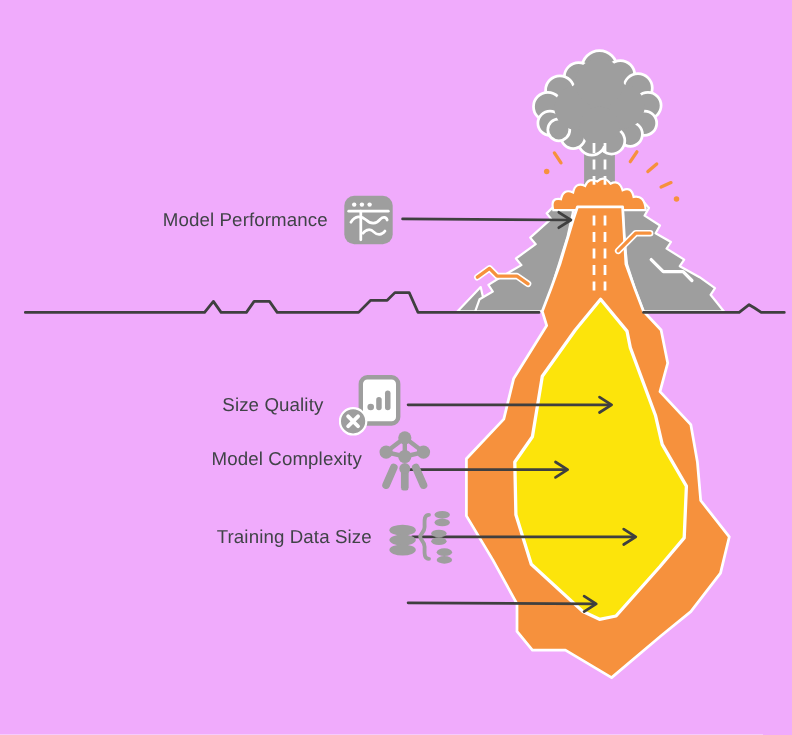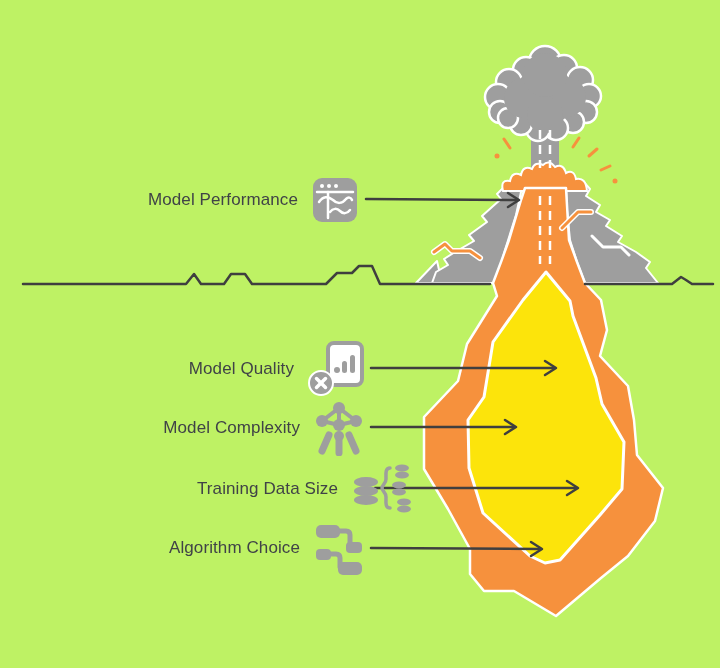--- a/index.html
+++ b/index.html
@@ -1,17 +1,17 @@
 <!DOCTYPE html>
 <html><head>
 <meta charset="utf-8">
 <style>
   html,body{margin:0;padding:0;background:#ffffff;}
   .stage{
-    position:relative;width:720px;height:668px;background:#bef264;overflow:hidden;
+    position:relative;width:720px;height:668px;background:#f0abfc;overflow:hidden;
     font-family:"Liberation Sans", sans-serif;
   }
   .scene{position:absolute;left:0;top:0;width:720px;height:668px;}
   .label-row{
     position:absolute;left:0;height:58px;display:flex;align-items:center;
     justify-content:flex-end;gap:14px;
   }
   .label-text{
     font-size:17px;font-weight:500;color:#404347;letter-spacing:.1px;white-space:nowrap;
   }
@@ -133,39 +133,39 @@
           <line x1="5" y1="18" x2="41" y2="18"></line>
           <line x1="16" y1="18" x2="16" y2="44"></line>
           <path d="M7,28 C11,22 16,22 21,26 C25,30 30,30 34,25 C36,23 39,23 40,26"></path>
           <path d="M18,38 C21,34 25,34 28,37 C31,40 35,40 38,36"></path>
         </g>
       </svg>
     </span>
   </div>
 
   <div class="label-row" style="top:340px;width:366px;">
-    <span class="label-text">Model Quality</span>
+    <span class="label-text">Size Quality</span>
     <span class="icon">
       <svg width="58" height="56" viewBox="0 0 58 56">
         <rect x="20" y="2" width="34" height="42" rx="6" fill="#ffffff" stroke="#9E9E9E" stroke-width="4"></rect>
         <g fill="#9E9E9E">
           <circle cx="29" cy="29" r="3"></circle>
           <rect x="34" y="20" width="5" height="12" rx="2.5"></rect>
           <rect x="42" y="14" width="5" height="18" rx="2.5"></rect>
         </g>
         <circle cx="13" cy="42" r="12" fill="#9E9E9E" stroke="#ffffff" stroke-width="2"></circle>
         <g stroke="#ffffff" stroke-width="3.5" stroke-linecap="round">
           <line x1="8.5" y1="37.5" x2="17.5" y2="46.5"></line>
             <line x1="17.5" y1="37.5" x2="8.5" y2="46.5"></line>
         </g>
       </svg>
     </span>
   </div>
 
-  <div class="label-row" style="top:399px;width:364px;">
+  <div class="label-row" style="top:389px;width:364px;padding-left:29px;">
     <span class="label-text">Model Complexity</span>
     <span class="icon">
       <svg width="50" height="56" viewBox="0 0 50 56">
         <g stroke="#9E9E9E" stroke-width="4" stroke-linecap="round">
           <line x1="25" y1="8" x2="8" y2="21"></line>
             <line x1="25" y1="8" x2="42" y2="21"></line>
           <line x1="25" y1="8" x2="25" y2="25"></line>
             <line x1="8" y1="21" x2="25" y2="25"></line>
           <line x1="42" y1="21" x2="25" y2="25"></line>
         </g>
@@ -200,31 +200,14 @@
             <ellipse cx="50" cy="15" rx="7" ry="3.5"></ellipse>
           <ellipse cx="47" cy="25" rx="7" ry="3.5"></ellipse>
             <ellipse cx="47" cy="32" rx="7" ry="3.5"></ellipse>
           <ellipse cx="52" cy="42" rx="7" ry="3.5"></ellipse>
             <ellipse cx="52" cy="49" rx="7" ry="3.5"></ellipse>
         </g>
       </svg>
     </span>
   </div>
 
-  <div class="label-row" style="top:519px;width:366px;">
-    <span class="label-text">Algorithm Choice</span>
-    <span class="icon">
-      <svg width="52" height="56" viewBox="0 0 52 56">
-        <g fill="none" stroke="#9E9E9E" stroke-width="5" stroke-linecap="round" stroke-linejoin="round">
-          <path d="M24,11 H32 Q36,11 36,15 V24"></path>
-          <path d="M15,34 H22 Q26,34 26,38 V47"></path>
-        </g>
-        <g fill="#9E9E9E">
-          <rect x="2" y="5" width="24" height="13" rx="5"></rect>
-          <rect x="32" y="22" width="16" height="11" rx="4"></rect>
-          <rect x="2" y="29" width="15" height="11" rx="4"></rect>
-          <rect x="24" y="42" width="24" height="13" rx="5"></rect>
-        </g>
-      </svg>
-    </span>
-  </div>
 
 </div>
 
 </body></html>

